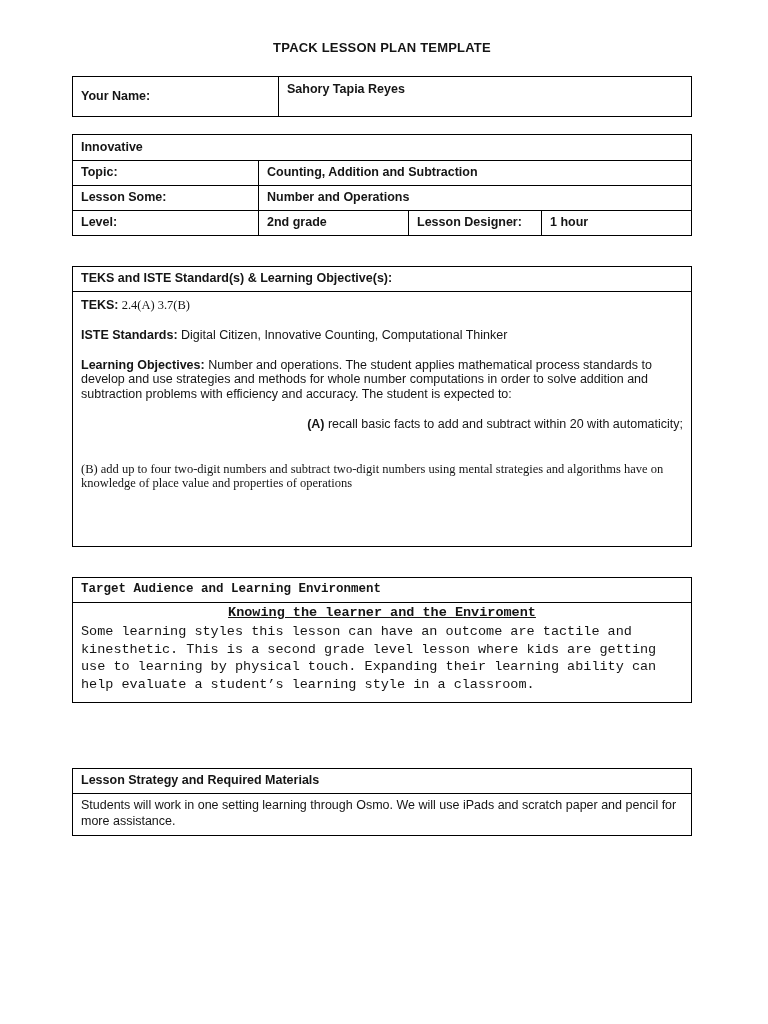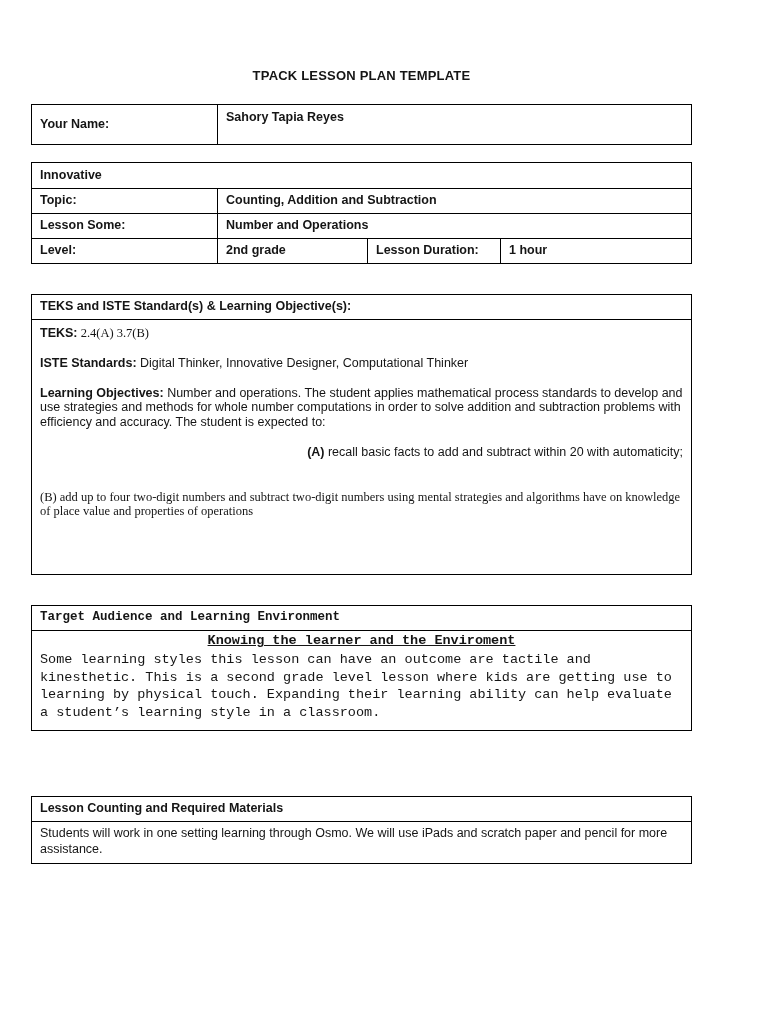--- a/index.html
+++ b/index.html
@@ -2,31 +2,31 @@
 <html><head>
 <meta charset="utf-8">
 <style>
   * { margin:0; padding:0; box-sizing:border-box; }
   html, body { background:#ffffff; }
   body {
     width:768px; height:1024px;
     font-family:"Liberation Sans", sans-serif;
     color:#151515;
   }
-  .page { width:768px; height:908px; overflow:hidden; padding:40px 76px 0 31px;margin-top:28px; }
+  .page { width:768px; height:908px; overflow:hidden; padding:40px 76px 0 72px; }
 
   .doc-title {
     text-align:center; font-weight:bold; font-size:13px;
     letter-spacing:.2px; margin-bottom:21px;
   }
 
   
   .tbl { border:1.6px solid #000; margin-bottom:17px; background:#fff; }
   .tr  { display:flex; border-top:1.6px solid #000; }
-  .tr:first-child { border-top:none; }
+  .tr:first-child { border-top:none;gap:20px; }
   .td  { border-left:1.6px solid #000; padding:3px 8px; font-size:12.5px; line-height:1.25; }
   .td:first-child { border-left:none; }
 
   .bold { font-weight:bold; }
   .serif { font-family:"Liberation Serif", serif; }
 
   .cell-center { display:flex; align-items:center; min-height:24px; }
 
   
   .tbl-name { margin-bottom:17px; }
@@ -89,33 +89,33 @@
       <div class="td lbl-col cell-center">Topic:</div>
       <div class="td val-col cell-center">Counting, Addition and Subtraction</div>
     </div>
     <div class="tr">
       <div class="td lbl-col cell-center">Lesson Some:</div>
       <div class="td val-col cell-center">Number and Operations</div>
     </div>
     <div class="tr">
       <div class="td lbl-col cell-center">Level:</div>
       <div class="td col-150 cell-center">2nd grade</div>
-      <div class="td col-133 cell-center">Lesson Duration:</div>
+      <div class="td col-133 cell-center">Lesson Designer:</div>
       <div class="td val-col cell-center">1 hour</div>
     </div>
   </div>
 
   <div class="tbl tbl-standards">
     <div class="tr">
       <div class="td sec-head">TEKS and ISTE Standard(s) &amp; Learning Objective(s):</div>
     </div>
     <div class="tr">
       <div class="td sec-body std-body">
         <p><span class="bold">TEKS:</span><span class="serif"> 2.4(A) 3.7(B)</span></p>
-        <p><span class="bold">ISTE Standards:</span><span> Digital Thinker, Innovative Designer, Computational Thinker</span></p>
+        <p><span class="bold">ISTE Standards:</span><span> Digital Citizen, Innovative Counting, Computational Thinker</span></p>
         <p><span class="bold">Learning Objectives:</span><span> Number and operations. The student applies mathematical process standards to develop and use strategies and methods for whole number computations in order to solve addition and subtraction problems with efficiency and accuracy. The student is expected to:</span></p>
         <p class="gap-big"><span class="bold">(A)</span><span> recall basic facts to add and subtract within 20 with automaticity;</span></p>
         <p class="last pt-b">(B) add up to four two-digit numbers and subtract two-digit numbers using mental strategies and algorithms have on knowledge of place value and properties of operations</p>
       </div>
     </div>
   </div>
 
   <div class="tbl tbl-audience">
     <div class="tr">
       <div class="td sec-head">Target Audience and Learning Environment</div>
@@ -124,20 +124,20 @@
       <div class="td sec-body aud-body">
         <div class="aud-sub">Knowing the learner and the Enviroment</div>
         <div class="aud-text">Some learning styles this lesson can have an outcome are tactile and kinesthetic. This is a second grade level lesson where kids are getting use to learning by physical touch. Expanding their learning ability can help evaluate a student’s learning style in a classroom.</div>
       </div>
     </div>
   </div>
 
 
   <div class="tbl tbl-strategy">
     <div class="tr">
-      <div class="td sec-head">Lesson Counting and Required Materials</div>
+      <div class="td sec-head">Lesson Strategy and Required Materials</div>
     </div>
     <div class="tr">
       <div class="td sec-body strat-body">Students will work in one setting learning through Osmo. We will use iPads and scratch paper and pencil for more assistance.</div>
     </div>
   </div>
 
 </div>
 
 </body></html>

